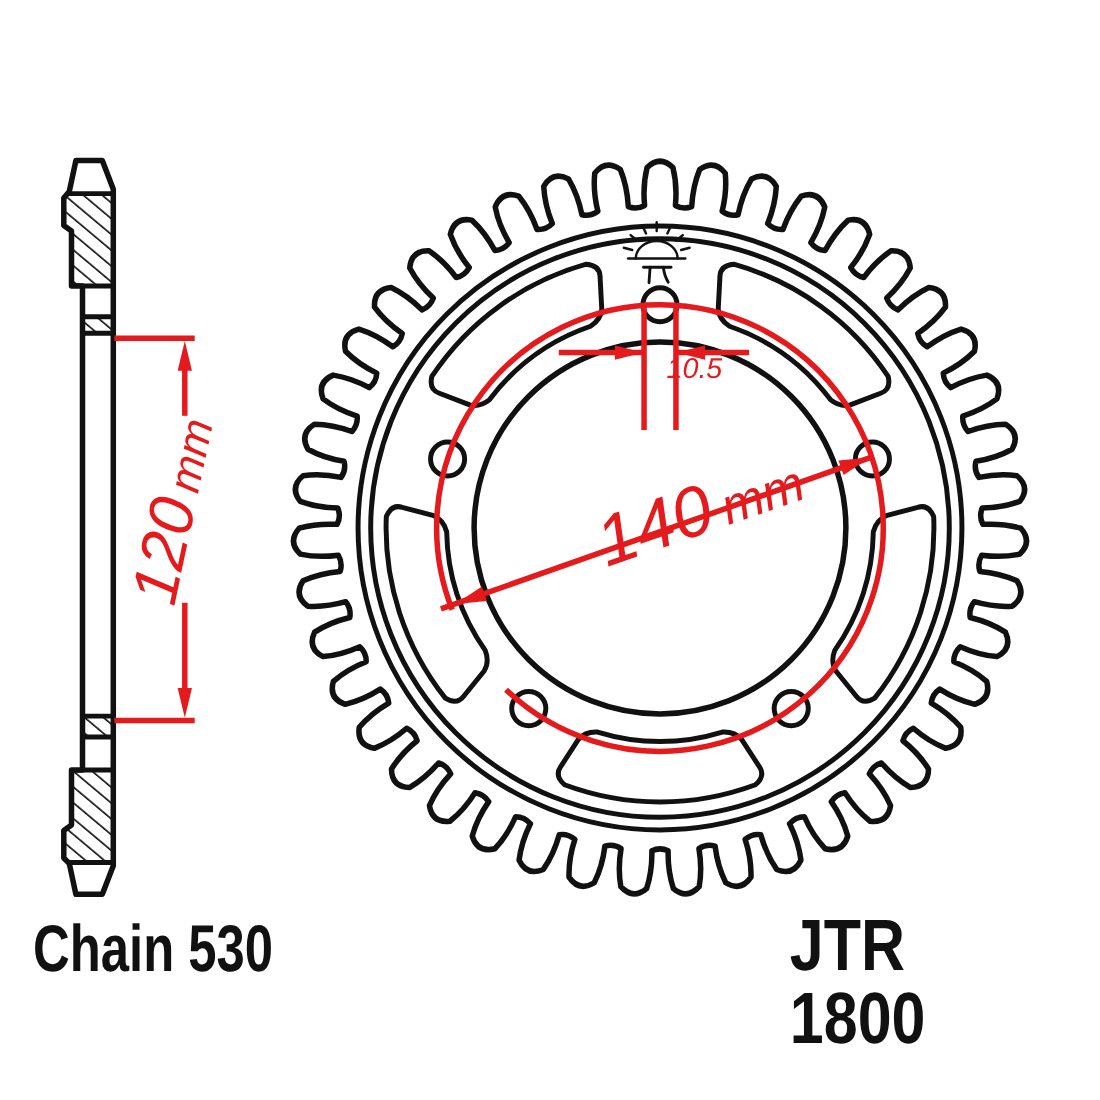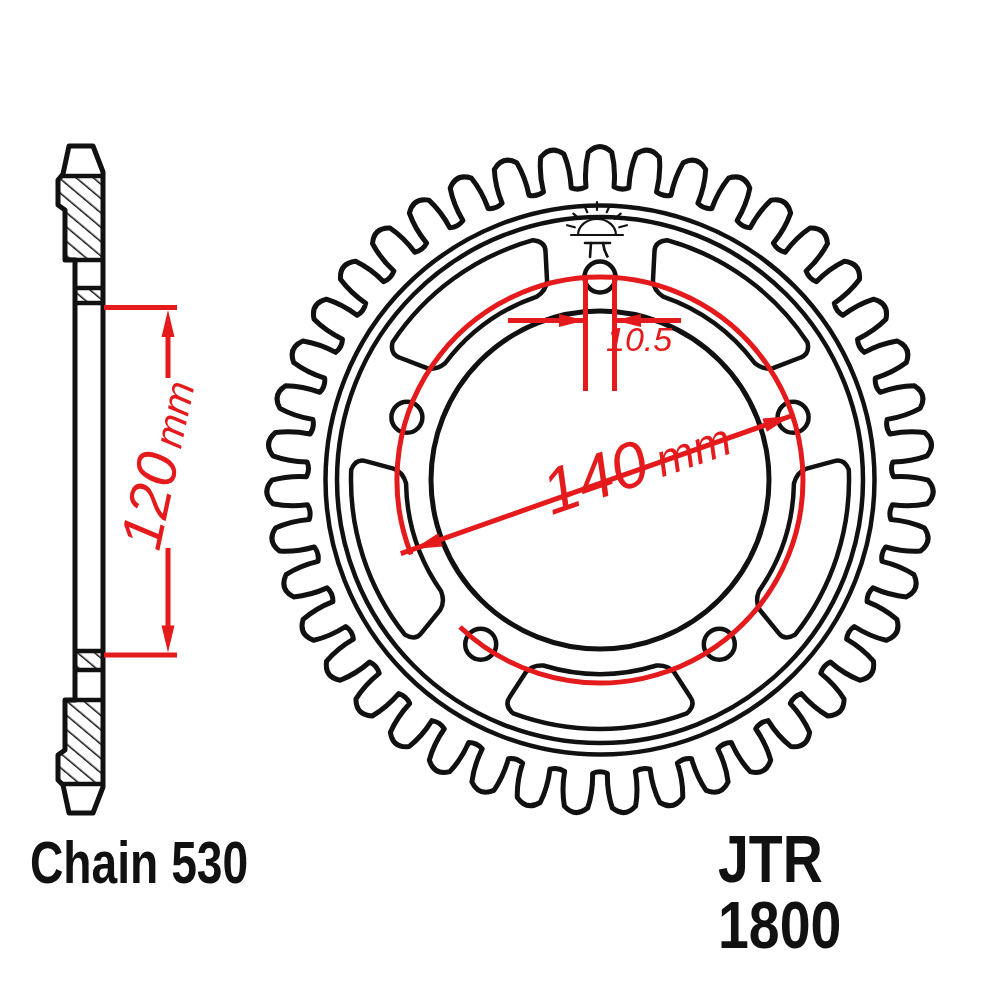--- a/index.html
+++ b/index.html
@@ -20,21 +20,21 @@
   .r{stroke:var(--red);fill:none;stroke-width:5;stroke-linecap:butt;}
   .rf{fill:var(--red);stroke:none;}
   .dim{position:absolute;color:var(--red);font-style:italic;white-space:nowrap;}
   .dim .u{margin-left:10px;}
   .dim140{left:539px;top:430px;width:200px;height:64px;line-height:64px;transform:rotate(-19deg);}
   .dim140 .v{font-size:64px;}
   .dim140 .u{font-size:46px;}
   .dim120{left:69px;top:432px;width:178px;height:58px;line-height:58px;transform:rotate(-78deg);}
   .dim120 .v{font-size:58px;}
   .dim120 .u{font-size:40px;margin-left:8px;}
-  .dim105{left:606px;top:322px;font-size:34px;line-height:1;}
+  .dim105{left:606px;top:322px;font-size:26px;line-height:1;}
   .lbl{position:absolute;font-weight:bold;color:var(--line);line-height:1;transform-origin:0 50%;}
   .lbl-chain{left:30px;top:833px;font-size:60px;transform:scaleX(0.77);}
   .lbl-part{left:718px;top:826px;font-size:66px;transform:scaleX(0.84);}
 </style>
 </head>
 <body>
 
 <div class="stage">
 
   <svg width="1000" height="1000" viewBox="0 0 1000 1000">

